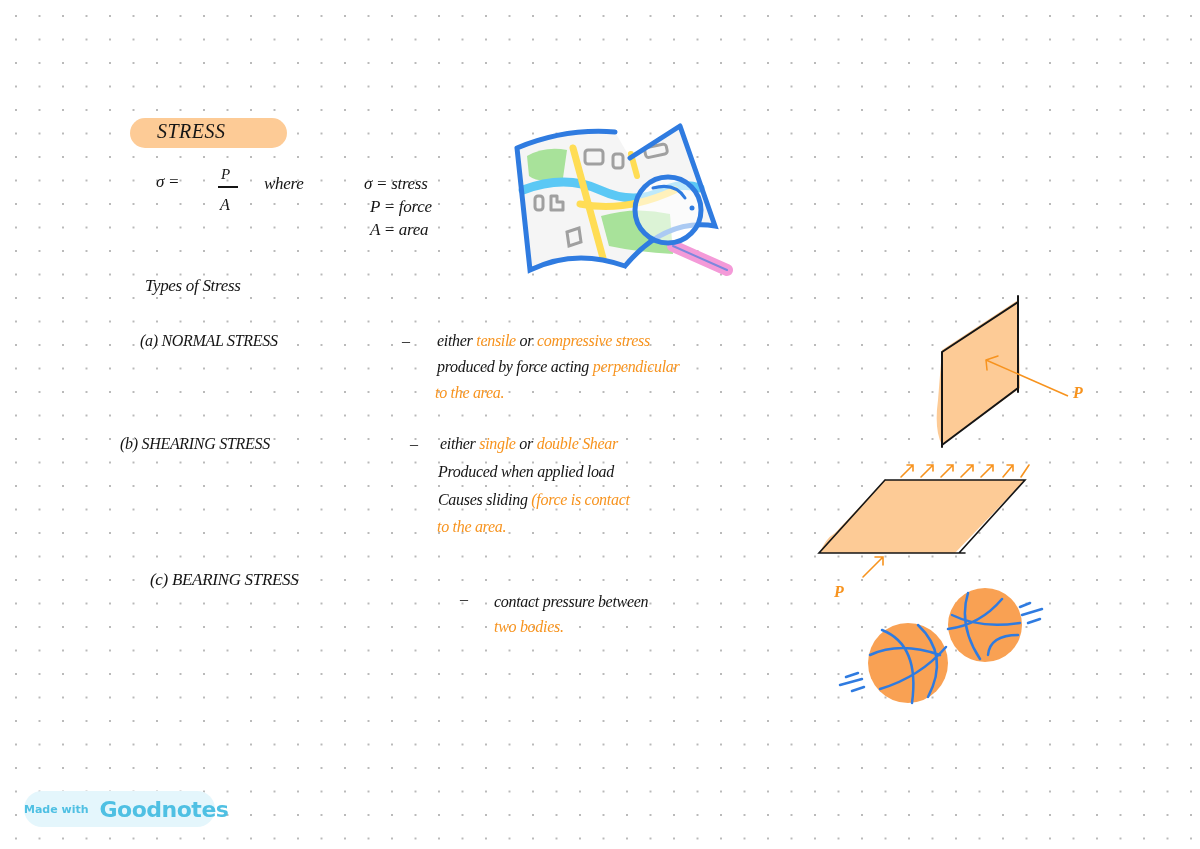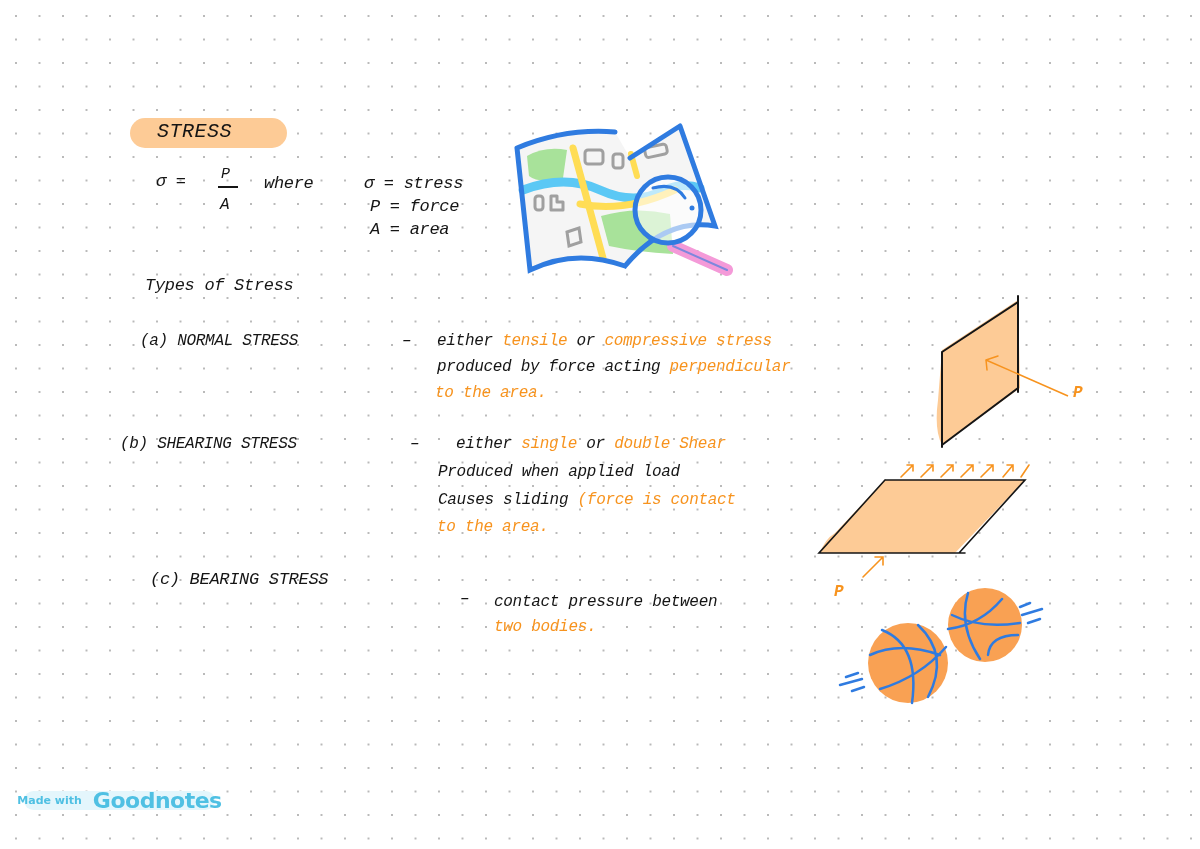--- a/index.html
+++ b/index.html
@@ -6,36 +6,36 @@
   body {
     width: 1200px; height: 849px; overflow: hidden; position: relative;
     background-color: #ffffff;
     background-image: radial-gradient(circle, #b9b9b9 1.1px, transparent 1.4px);
     background-size: 23.5px 23.5px;
     background-position: 4.25px 4.25px;
     font-family: "DejaVu Sans", sans-serif;
     color: #111;
   }
   .abs { position: absolute; white-space: nowrap; }
-  .hand { font-family: Liberation Mono, monospace; font-style: italic; letter-spacing: -0.3px; }
+  .hand { font-family: Liberation Serif, serif; font-style: italic; letter-spacing: -0.3px; }
   .ink { color: #151515; }
   .orange { color: #F7931E; }
   .title-pill {
     left: 130px; top: 118px; width: 157px; height: 30px;
     background: #FDCB96; border-radius: 15px;
   }
   .title-text { left: 157px; top: 120px; font-size: 20px; letter-spacing: 0.5px; }
   .fs17 { font-size: 17px; }
   .fs16 { font-size: 16px; }
   .fs15 { font-size: 15px; }
   .frac-line { position: absolute; left: 218px; top: 186px; width: 20px; border-top: 2px solid #151515; }
   .badge {
-    left: 24px; top: 791px; width: 191px; height: 19px; border-radius: 18px;
+    left: 24px; top: 791px; width: 191px; height: 36px; border-radius: 18px;
     background: #E4F6FC;
-    display: flex; align-items: center; justify-content: center; gap: 11px;
+    display: flex; align-items: center; gap: 11px;
   }
   .badge .small { font-size: 11px; font-weight: bold; color: #4FC0E3; }
   .badge .big { font-size: 22px; font-weight: bold; color: #4FC0E3; letter-spacing: -0.5px; }
   svg { position: absolute; overflow: visible; }
 </style>
 </head>
 <body>
 
 <div class="abs title-pill"></div>
 <div class="abs hand ink title-text">STRESS</div>
@@ -87,21 +87,21 @@
 </div>
 <div class="abs hand fs16" style="left:437px; top:358px;">
   <span class="ink">produced by force acting </span><span class="orange">perpendicular</span>
 </div>
 <div class="abs hand fs16" style="left:435px; top:384px;">
   <span class="orange">to the area.</span>
 </div>
 
 <div class="abs hand ink fs16" style="left:120px; top:435px;">(b) SHEARING STRESS</div>
 <div class="abs hand ink fs16" style="left:410px; top:435px;">–</div>
-<div class="abs hand fs16" style="left:440px; top:435px;margin-left:16px;">
+<div class="abs hand fs16" style="left:440px; top:435px;">
   <span class="ink">either </span><span class="orange">single</span><span class="ink"> or </span><span class="orange">double Shear</span>
 </div>
 <div class="abs hand fs16" style="left:438px; top:463px;">
   <span class="ink">Produced when applied load</span>
 </div>
 <div class="abs hand fs16" style="left:438px; top:491px;">
   <span class="ink">Causes sliding </span><span class="orange">(force is contact</span>
 </div>
 <div class="abs hand fs16" style="left:437px; top:518px;">
   <span class="orange">to the area.</span>

